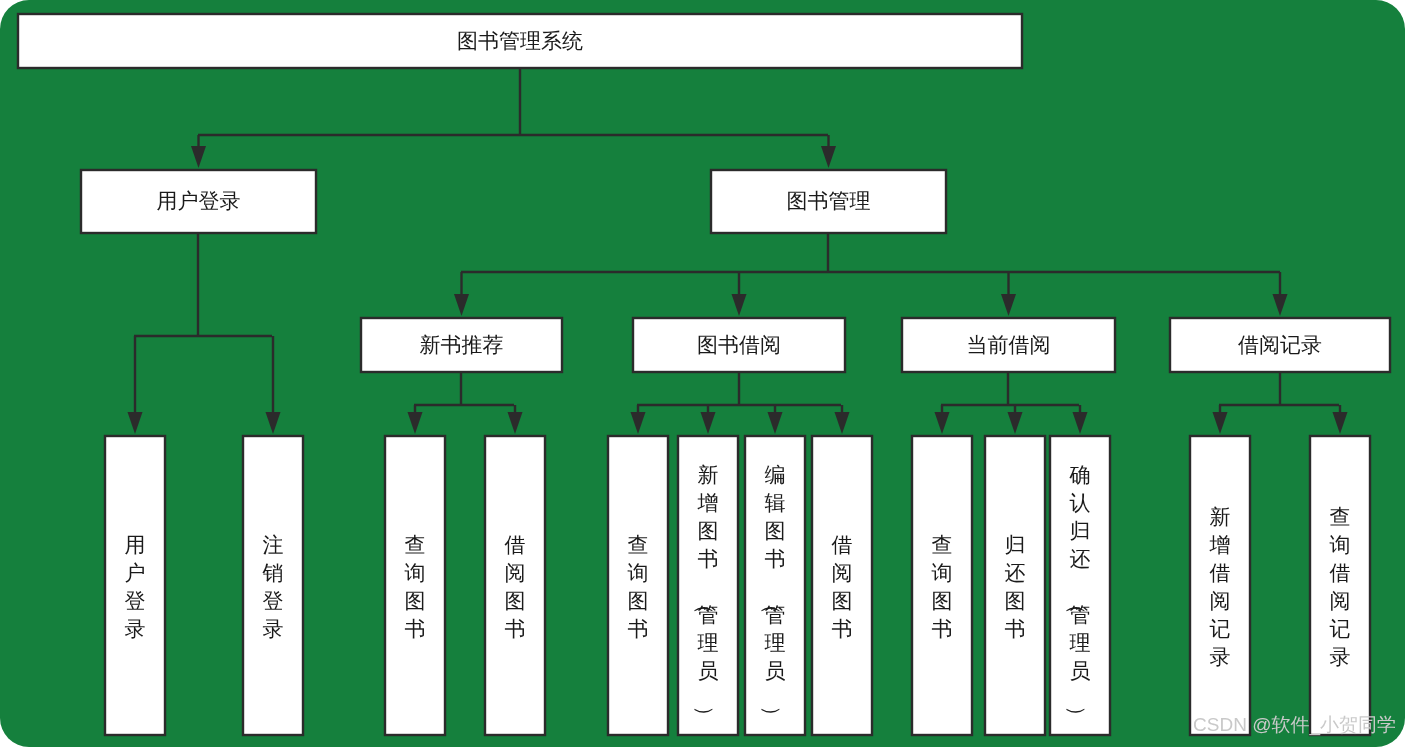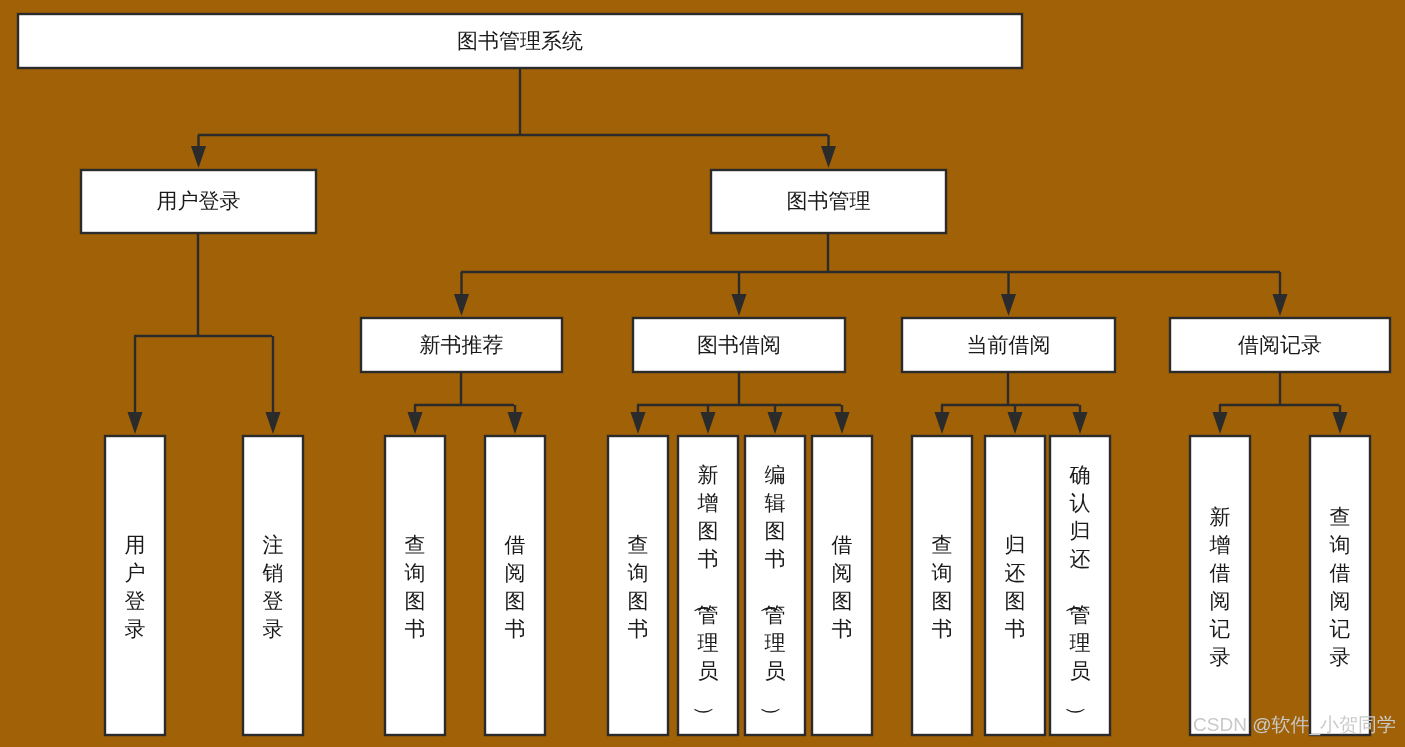--- a/index.html
+++ b/index.html
@@ -11,21 +11,22 @@
   body {
     width: 1405px;
     height: 747px;
     font-family: "Liberation Sans", "DejaVu Sans", sans-serif;
     overflow: hidden;
   }
   #diagram-root {
     position: relative;
     width: 1405px;
     height: 747px;
-    background: #a16207;
+    background: #15803d;
+    border-radius: 29px;
   }
   svg.diagram-canvas {
     position: absolute;
     top: 0;
     left: 0;
     width: 1405px;
     height: 747px;
   }
   .node-box {
     fill: #ffffff;

